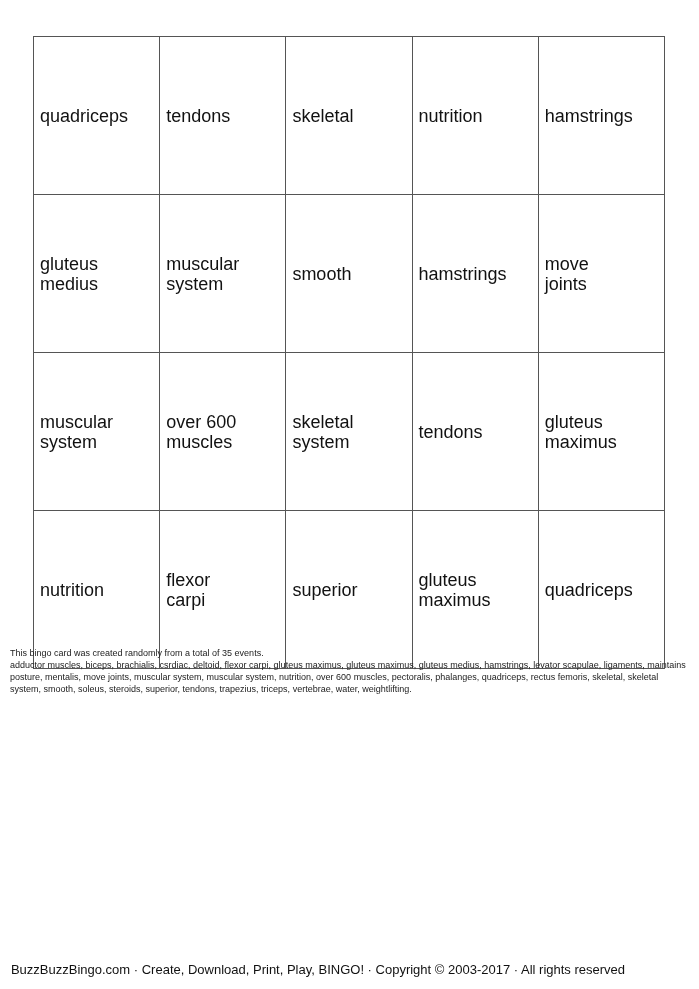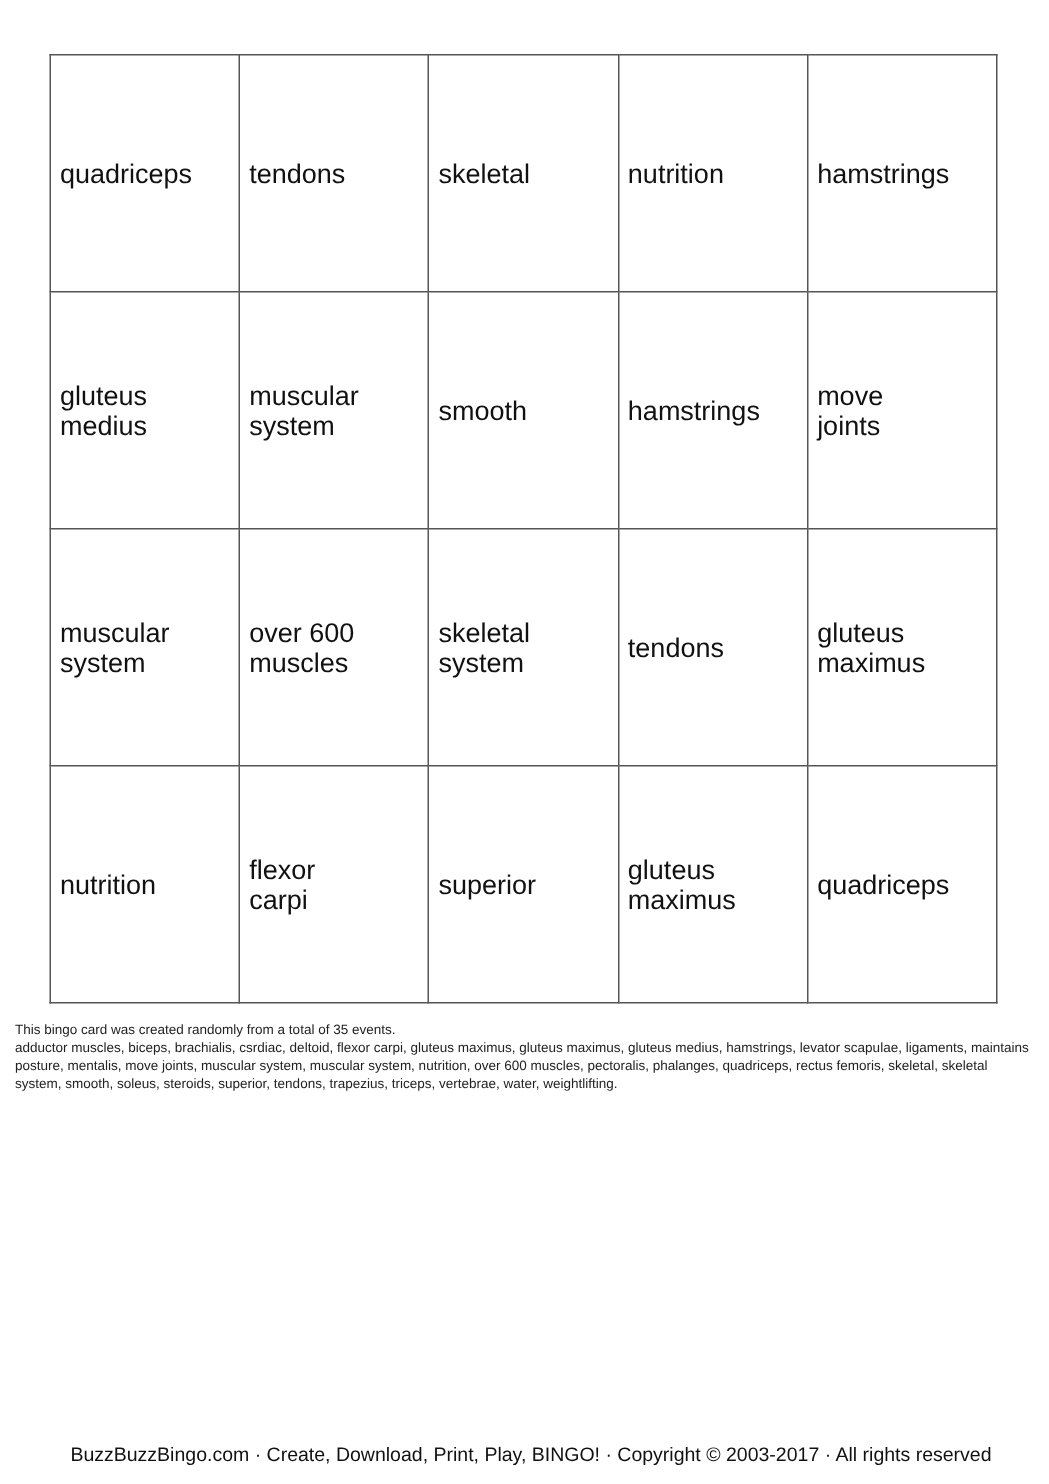--- a/index.html
+++ b/index.html
@@ -3,25 +3,25 @@
   <meta charset="utf-8">
   <style>
     html, body { margin: 0; padding: 0; background: #ffffff; }
     body { width: 699px; height: 989px; position: relative; overflow: hidden;
            font-family: "Liberation Sans", sans-serif; color: #111; }
     .grid { position: absolute; left: 33px; top: 36px; width: 632px; height: 633px;
             border-collapse: collapse; table-layout: fixed; }
     .grid td { border: 1px solid #555; width: 20%; height: 126px; text-align: left;
                vertical-align: middle; font-size: 18px; line-height: 20px; padding: 0 6px;
                white-space: pre-line; }
-    .info { position: absolute; left: 10px; top: 680px; width: 680px; font-size: 9px;
+    .info { position: absolute; left: 10px; top: 647px; width: 680px; font-size: 9px;
             line-height: 12px; color: #222; }
     .info p { margin: 0; }
     .footer { position: absolute; left: 0; top: 962px; width: 636px; text-align: center;
-              font-size: 13px; color: #111; padding-left: 36px; }
+              font-size: 13px; color: #111; }
   </style>
 </head>
 <body>
 
 <table class="grid">
   <tbody>
     <tr>
       <td>quadriceps</td>
       <td>tendons</td>
       <td>skeletal</td>

